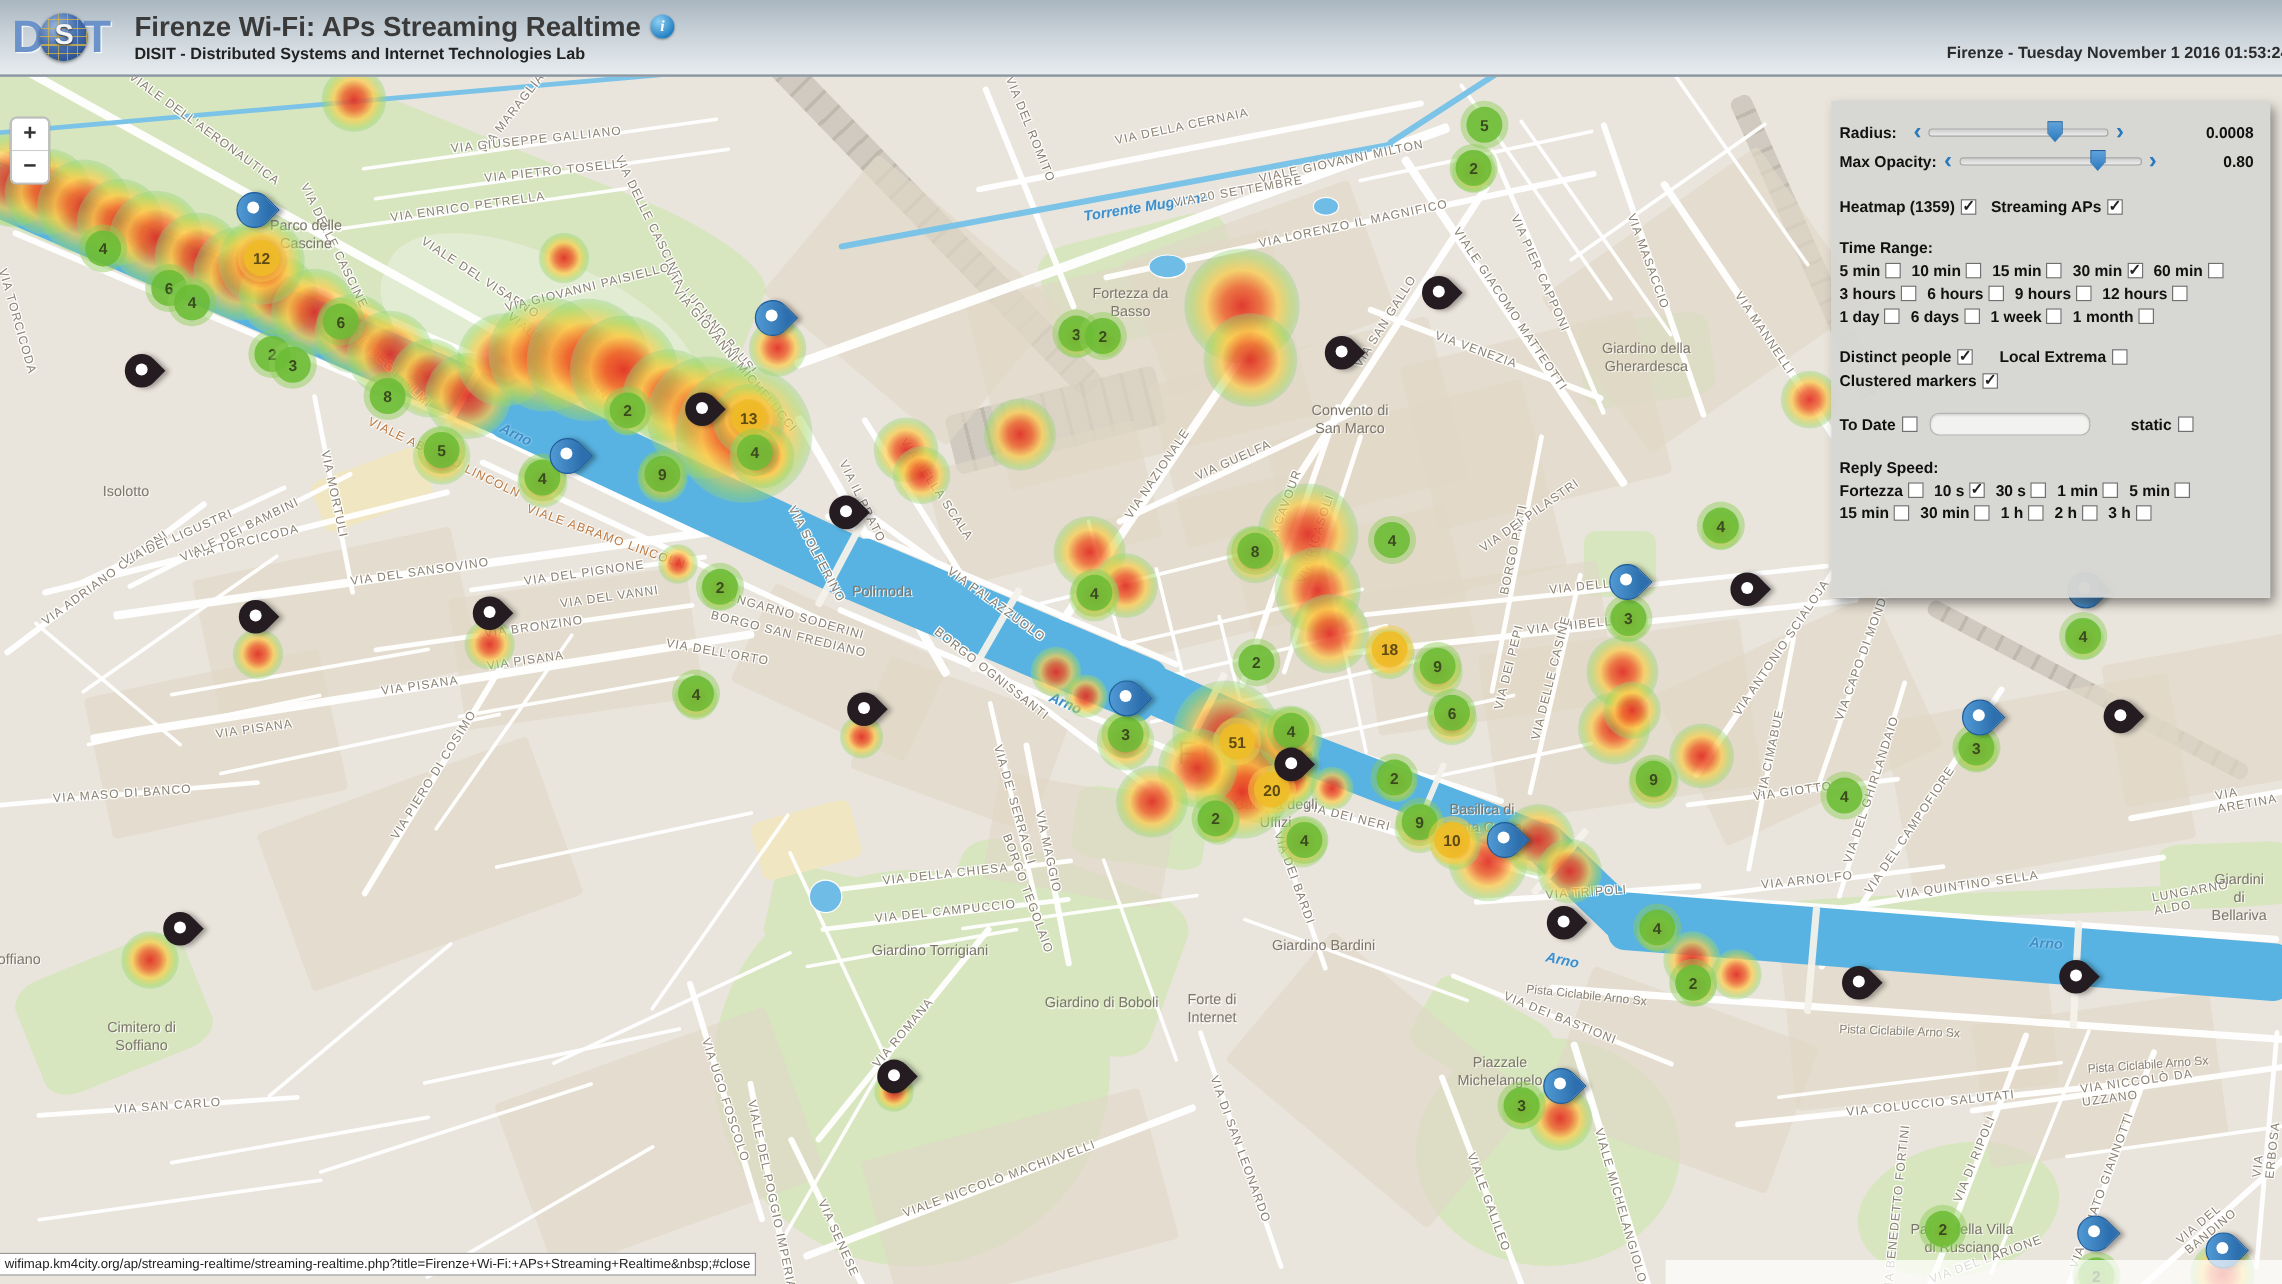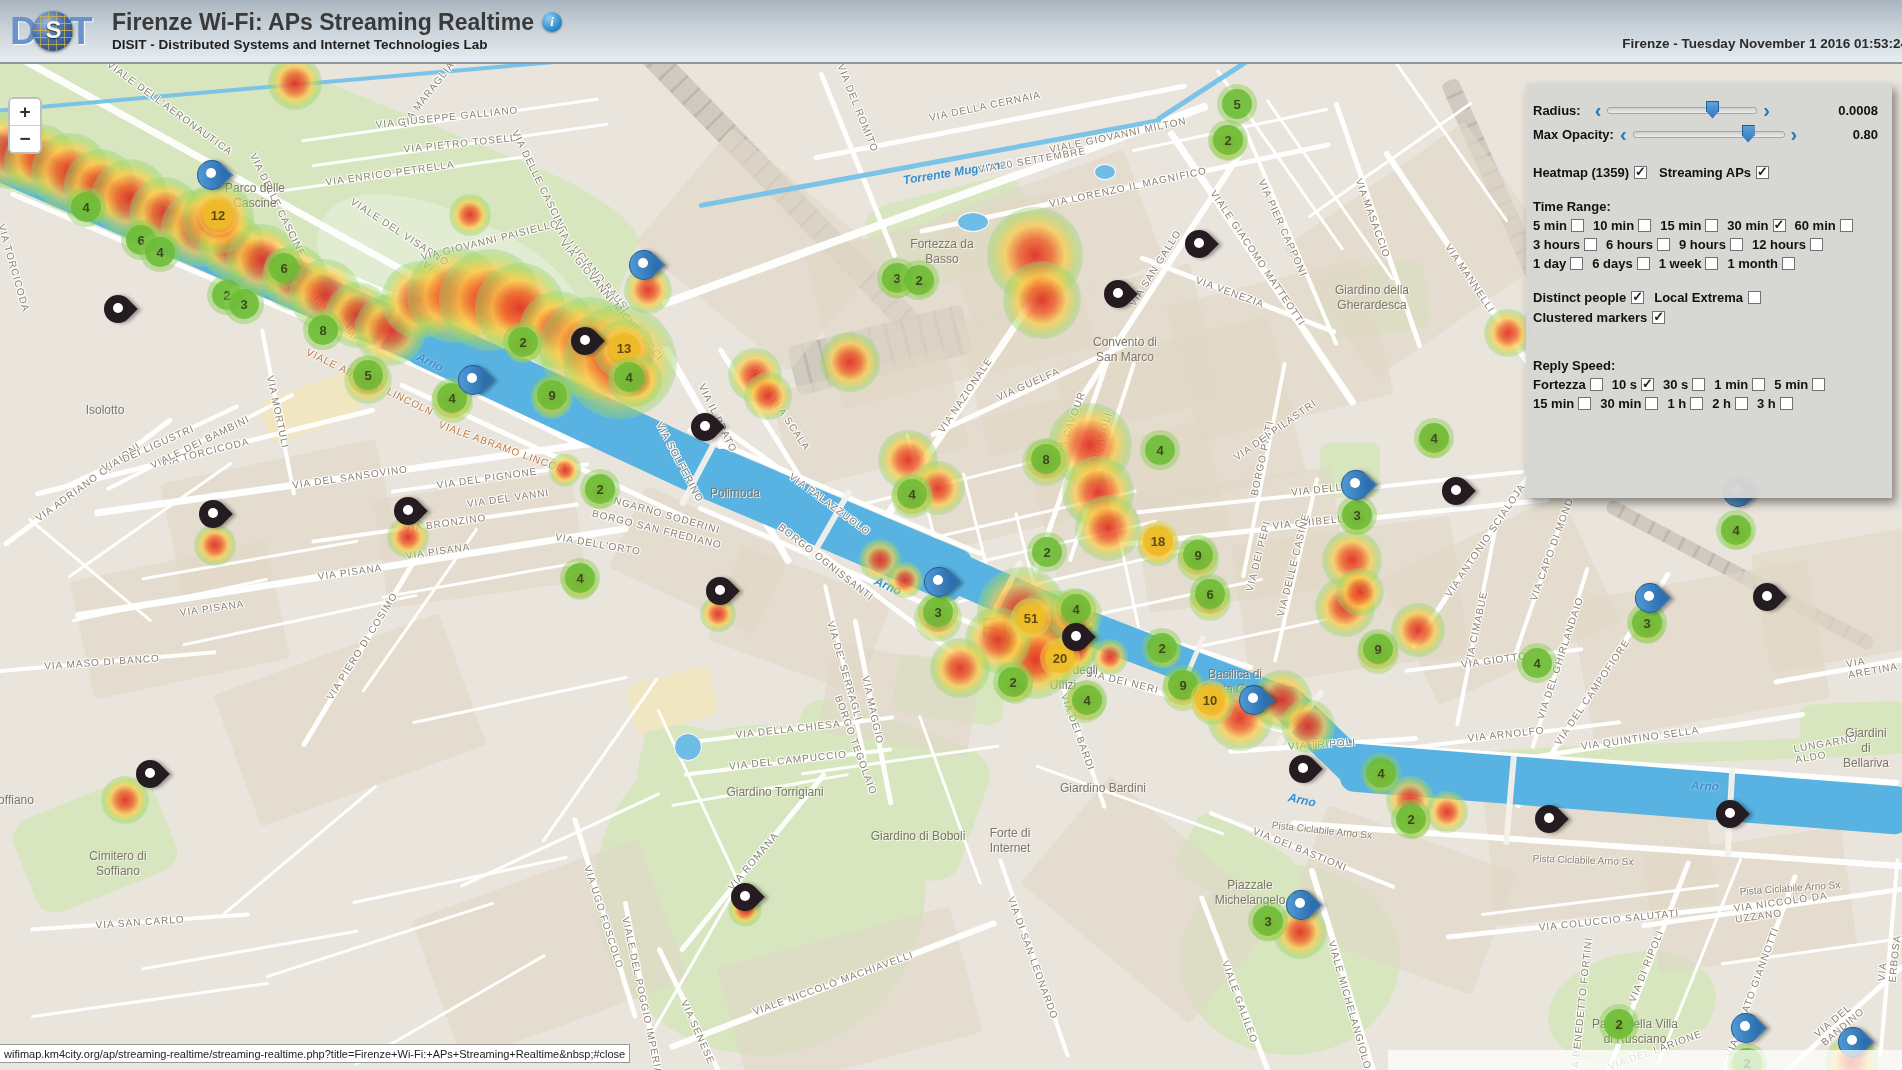--- a/index.html
+++ b/index.html
@@ -935,28 +935,35 @@
           <span class="opt">
             <span>1 month</span>
             <input type="checkbox" class="cb" style="">
           </span>
         </div>
       </div>
     <div class="gap14"></div>
     <div class="prow" style="height:20px">
       <span>Distinct people</span>
       <input type="checkbox" class="cb" checked="" style="">
-      <span style="margin-left:10px">Local Extrema</span>
+      <span style="margin-left:22px">Local Extrema</span>
       <input type="checkbox" class="cb" style="">
     </div>
     <div class="prow" style="height:20px">
       <span>Clustered markers</span>
       <input type="checkbox" class="cb" checked="" style="">
     </div>
     <div class="gap14"></div>
+    <div class="prow">
+      <span>To Date</span>
+      <input type="checkbox" class="cb" style="">
+      <input class="todate-input" value="" style="">
+      <span class="static-lbl">static</span>
+      <input type="checkbox" class="cb" style="">
+    </div>
     <div class="gap14"></div>
     <div class="prow" style="height:20px">Reply Speed:</div>
     <div id="reply-rows">
         <div class="prow opts">
           <span class="opt">
             <span>Fortezza</span>
             <input type="checkbox" class="cb" style="">
           </span>
           <span class="opt">
             <span>10 s</span>

